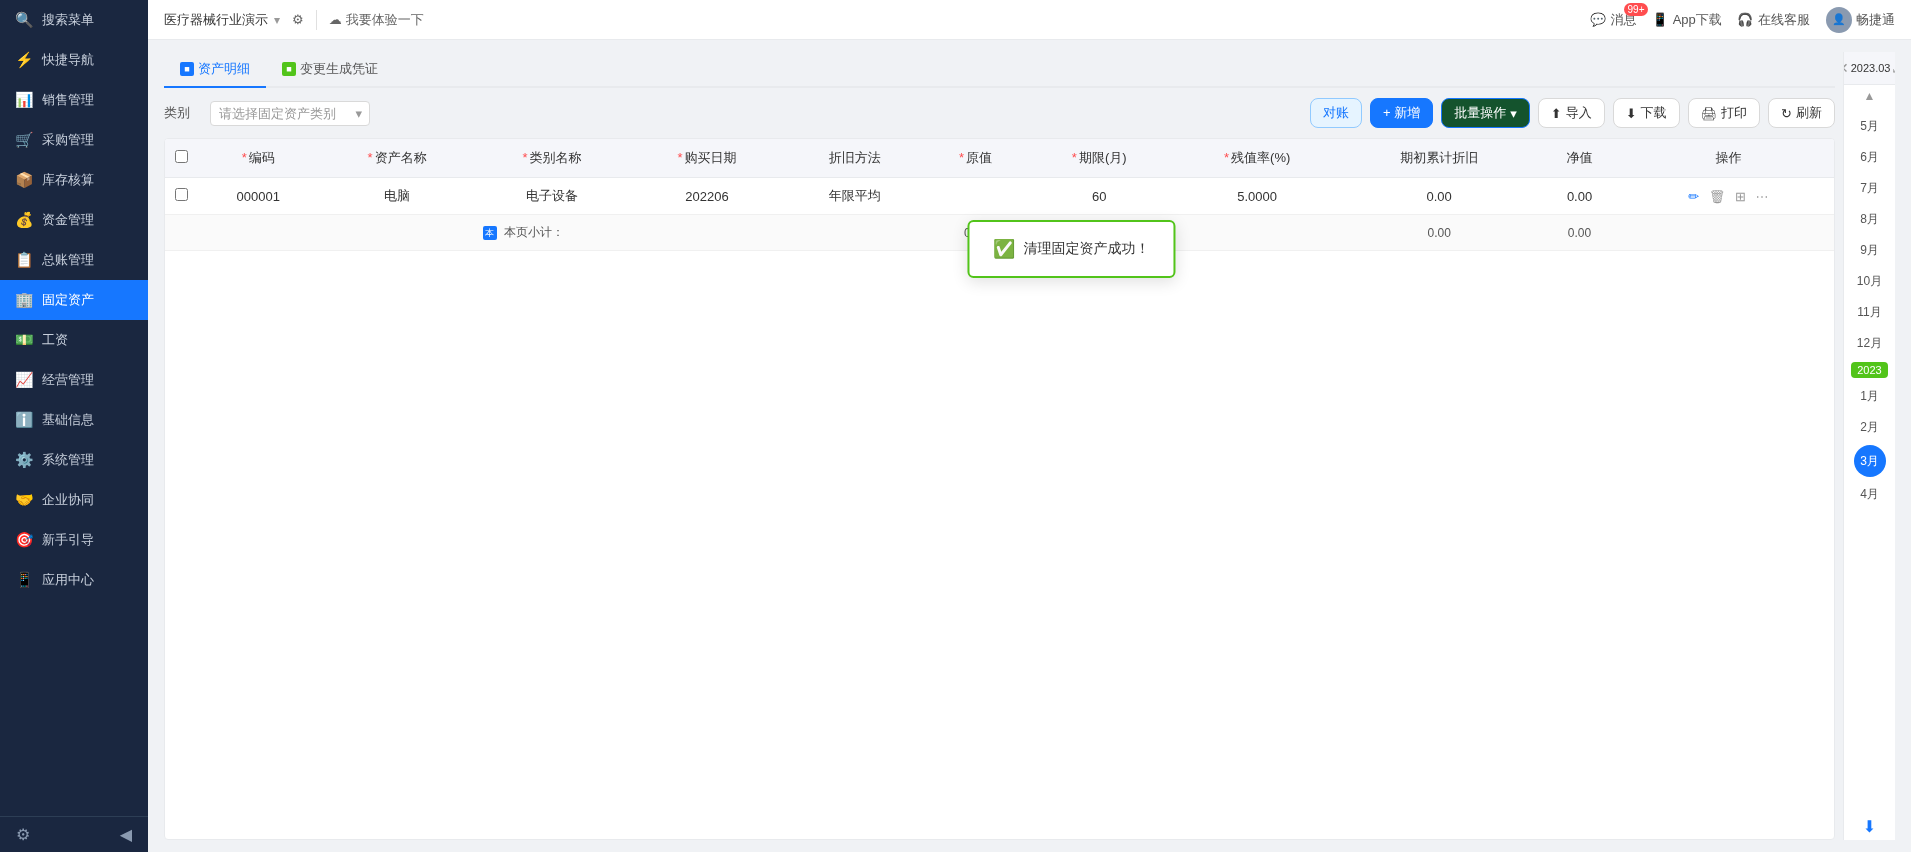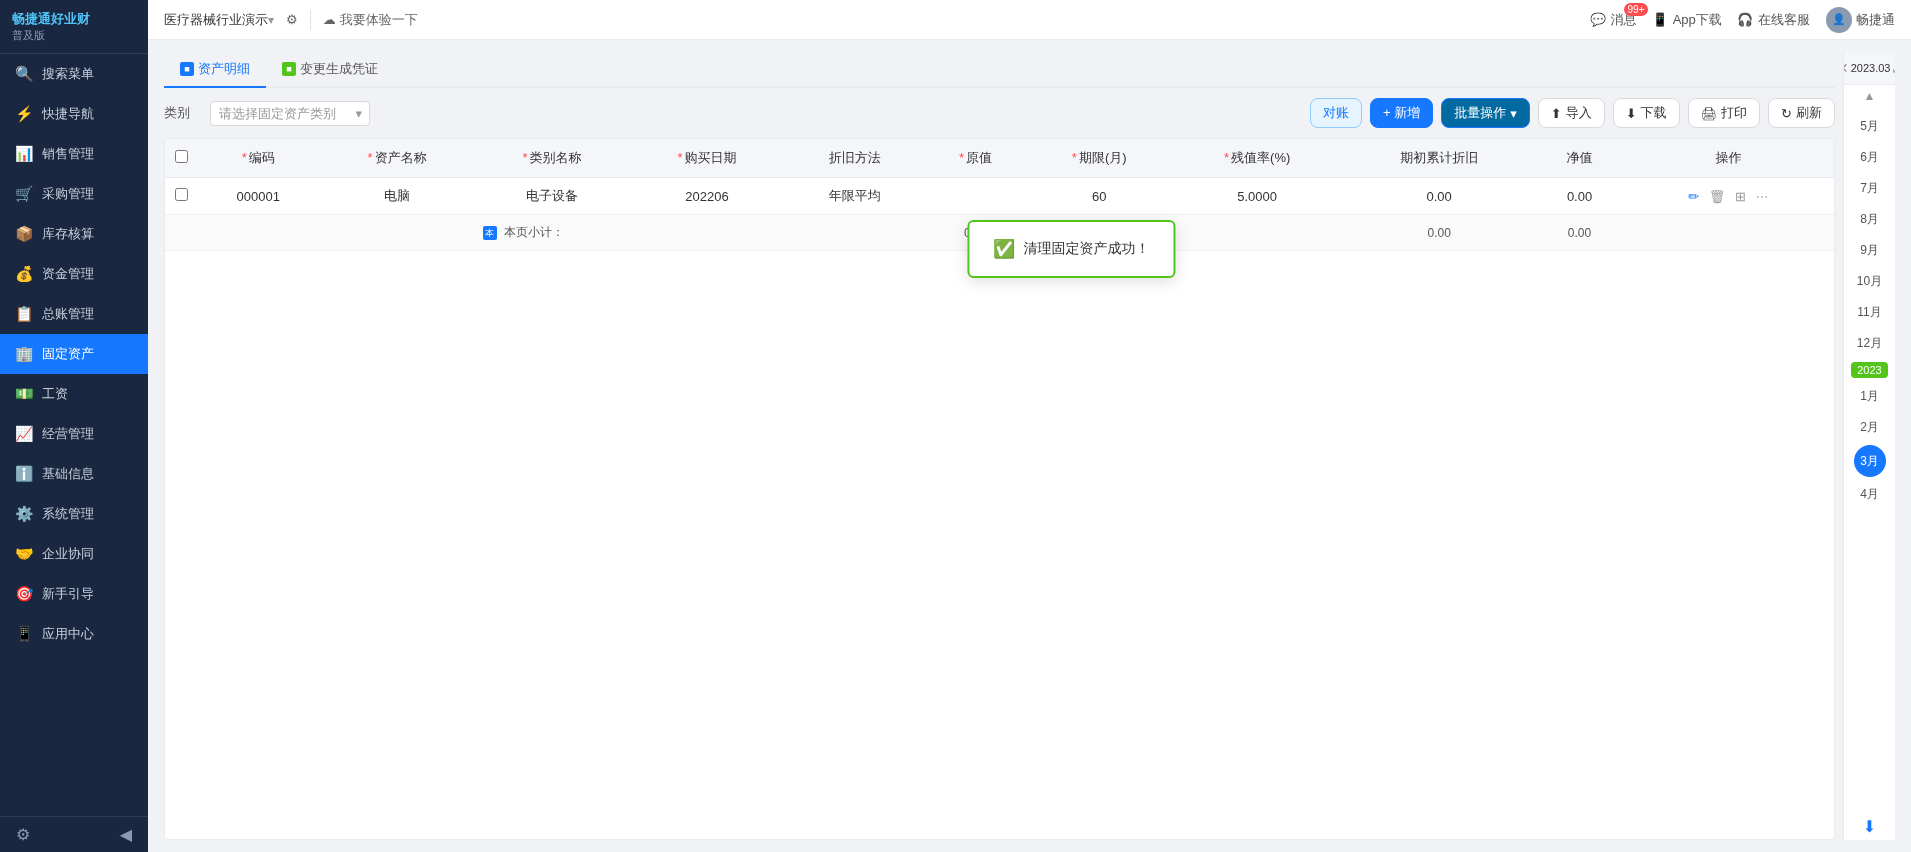--- a/index.html
+++ b/index.html
@@ -16,21 +16,21 @@
     .sidebar-item { display: flex; align-items: center; padding: 11px 16px; cursor: pointer; color: #c8d0dc; font-size: 13px; gap: 8px; }
     .sidebar-item.active { background: #1677ff; color: #fff; }
     .sidebar-item .icon { width: 18px; height: 18px; display: flex; align-items: center; justify-content: center; font-size: 15px; flex-shrink: 0; }
     .sidebar-bottom { padding: 8px 16px; border-top: 1px solid #2d3e55; display: flex; align-items: center; gap: 8px; color: #8a9ab0; font-size: 12px; }
 
     
     .main { flex: 1; display: flex; flex-direction: column; overflow: hidden; position: relative; }
 
     
     .topbar { background: #fff; height: 40px; display: flex; align-items: center; padding: 0 16px; border-bottom: 1px solid #e8eaed; gap: 12px; flex-shrink: 0; }
-    .topbar-company { display: flex; align-items: center; font-size: 13px; color: #333; }
+    .topbar-company { display: flex; align-items: center; gap: 6px; font-size: 13px; color: #333; }
     .topbar-gear { color: #666; cursor: pointer; }
     .topbar-divider { width: 1px; height: 20px; background: #e0e0e0; }
     .topbar-experience { display: flex; align-items: center; gap: 4px; color: #666; font-size: 13px; cursor: pointer; }
     .topbar-right { margin-left: auto; display: flex; align-items: center; gap: 16px; }
     .topbar-btn { display: flex; align-items: center; gap: 4px; color: #555; font-size: 13px; cursor: pointer; position: relative; }
     .badge { background: #ff4d4f; color: #fff; font-size: 10px; padding: 1px 4px; border-radius: 10px; position: absolute; top: -8px; right: -12px; }
     .topbar-avatar { width: 26px; height: 26px; background: #8a9ab0; border-radius: 50%; display: flex; align-items: center; justify-content: center; color: #fff; font-size: 11px; }
 
     
     .tabs-bar { background: #fff; height: 40px; display: flex; align-items: flex-end; padding: 0 16px; border-bottom: 1px solid #e8eaed; flex-shrink: 0; }
@@ -54,21 +54,21 @@
     .toolbar { display: flex; align-items: center; gap: 8px; margin-bottom: 10px; }
     .toolbar-left { display: flex; align-items: center; gap: 16px; }
     .select-label { color: #555; font-size: 13px; margin-right: 4px; }
     .select-box { border: 1px solid #d9d9d9; border-radius: 4px; padding: 4px 28px 4px 8px; font-size: 13px; color: #999; background: #fff; appearance: none; cursor: pointer; position: relative; min-width: 160px; }
     .select-wrapper-inner { position: relative; }
     .select-wrapper-inner::after { content: "▾"; position: absolute; right: 8px; top: 50%; transform: translateY(-50%); color: #999; pointer-events: none; }
     .toolbar-right { margin-left: auto; display: flex; align-items: center; gap: 8px; }
     .btn { padding: 5px 12px; border-radius: 8px; font-size: 13px; cursor: pointer; border: 1px solid #d9d9d9; background: #fff; color: #333; display: flex; align-items: center; gap: 4px; }
     .btn-primary { background: #1677ff; color: #fff; border-color: #1677ff; }
     .btn-primary-light { background: #e6f4ff; color: #1677ff; border-color: #91caff; }
-    .btn-batch { background: #0369a1; color: #fff; border-color: #1677ff; }
+    .btn-batch { background: #14532d; color: #fff; border-color: #1677ff; }
 
     
     .table-wrap { flex: 1; overflow: auto; background: #fff; border-radius: 4px; border: 1px solid #e8eaed; }
     table { width: 100%; border-collapse: collapse; font-size: 13px; }
     thead tr { background: #f5f6fa; }
     th { padding: 10px 8px; text-align: center; color: #333; font-weight: 500; border-bottom: 1px solid #e8eaed; white-space: nowrap; }
     td { padding: 9px 8px; text-align: center; color: #333; border-bottom: 1px solid #f0f0f0; }
     .required-star { color: #ff4d4f; margin-right: 2px; }
     .checkbox-cell { width: 32px; }
     .subtotal-row td { background: #fafafa; color: #555; font-size: 12px; }
@@ -92,24 +92,20 @@
     .timeline-item { width: 40px; text-align: center; padding: 6px 2px; font-size: 12px; color: #555; cursor: pointer; border-radius: 4px; margin: 1px 0; }
     .timeline-item.active { background: #1677ff; color: #fff; border-radius: 50%; width: 32px; height: 32px; display: flex; align-items: center; justify-content: center; margin: 2px auto; }
     .timeline-item.current-year { background: #52c41a; color: #fff; border-radius: 4px; padding: 2px 6px; font-size: 11px; width: auto; margin: 3px 4px; }
     .timeline-up { color: #999; font-size: 12px; cursor: pointer; padding: 4px; }
     .timeline-down { color: #1677ff; font-size: 16px; cursor: pointer; padding: 4px; }
   </style>
 </head>
 <body>
 
 <div class="sidebar">
-  <div class="sidebar-logo">
-    <div class="sidebar-logo-title">畅捷通好业财</div>
-    <div class="sidebar-logo-sub">普及版</div>
-  </div>
   <div class="sidebar-scroll" id="sidebar-items-container">
 
   <div class="sidebar-item">
         <span class="icon">🔍</span>
         <span>搜索菜单</span>
       </div>
       <div class="sidebar-item">
         <span class="icon">⚡</span>
         <span>快捷导航</span>
       </div>

